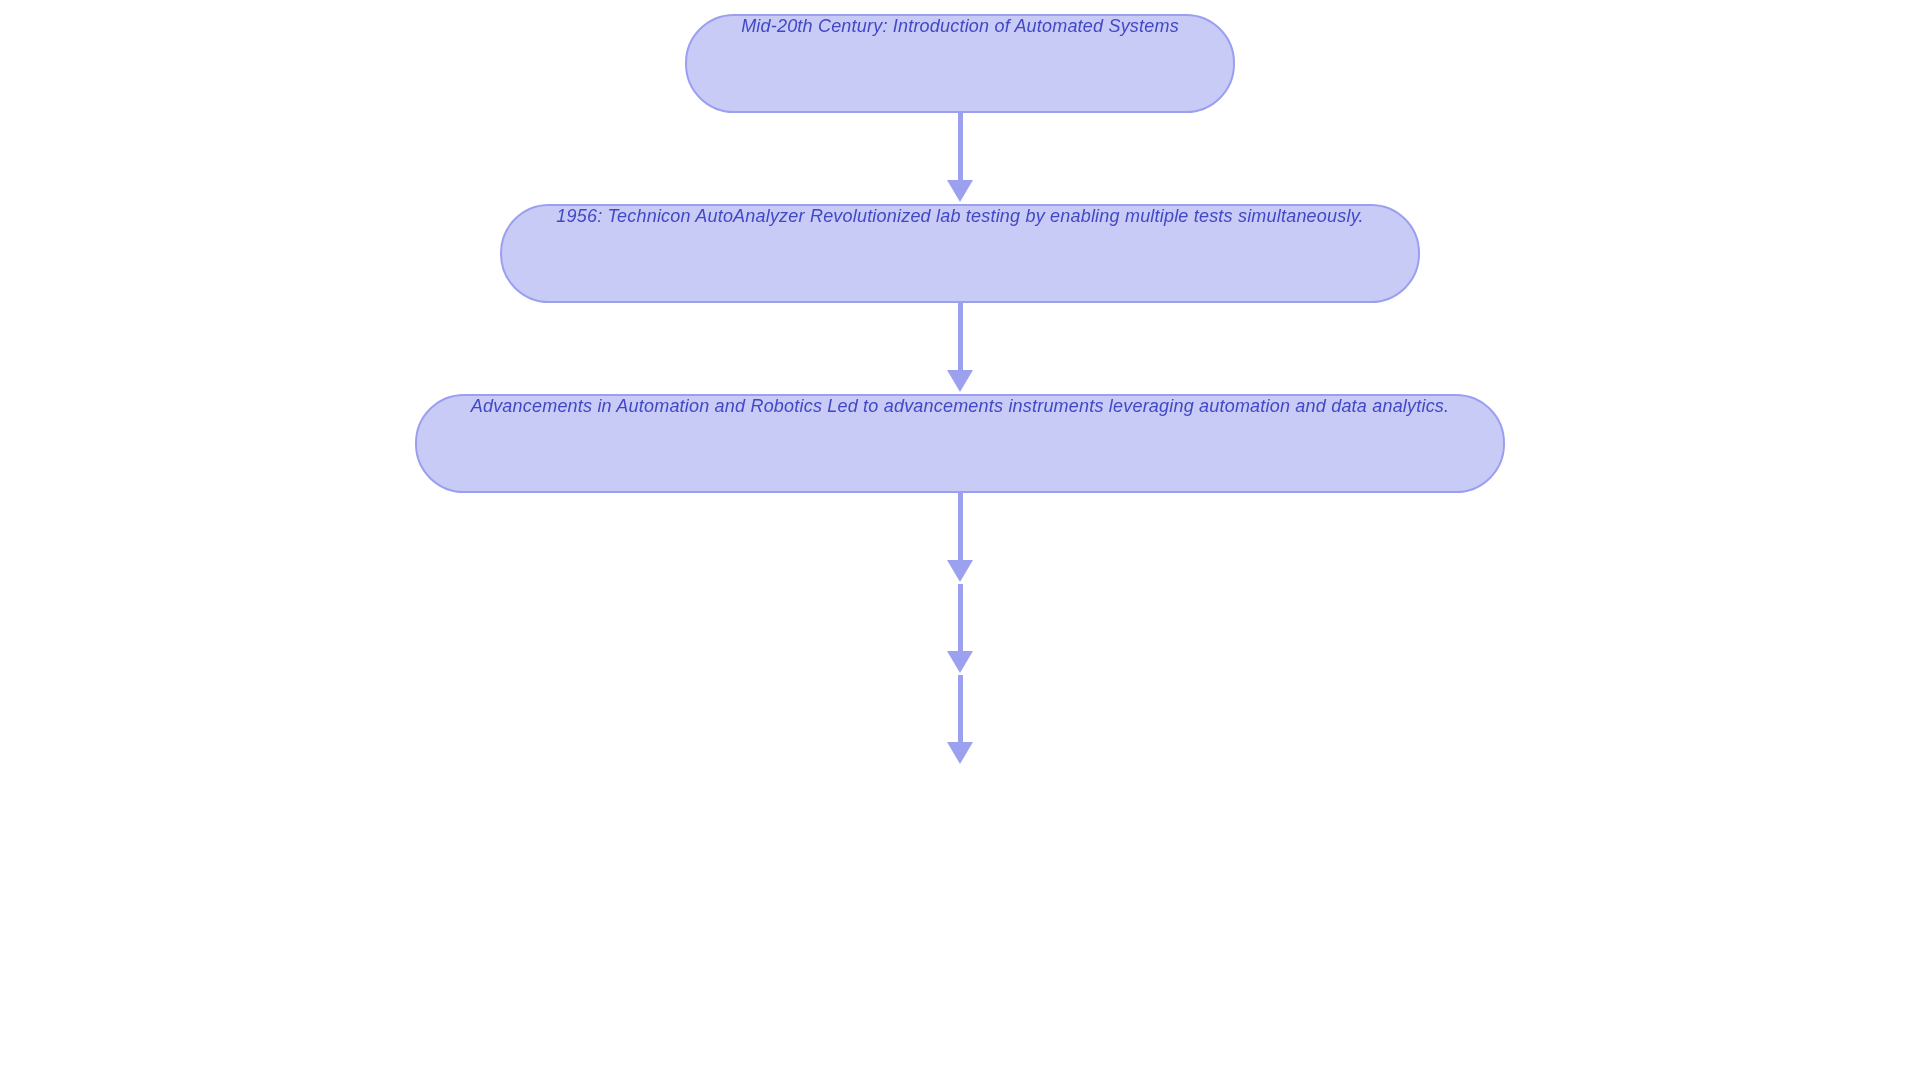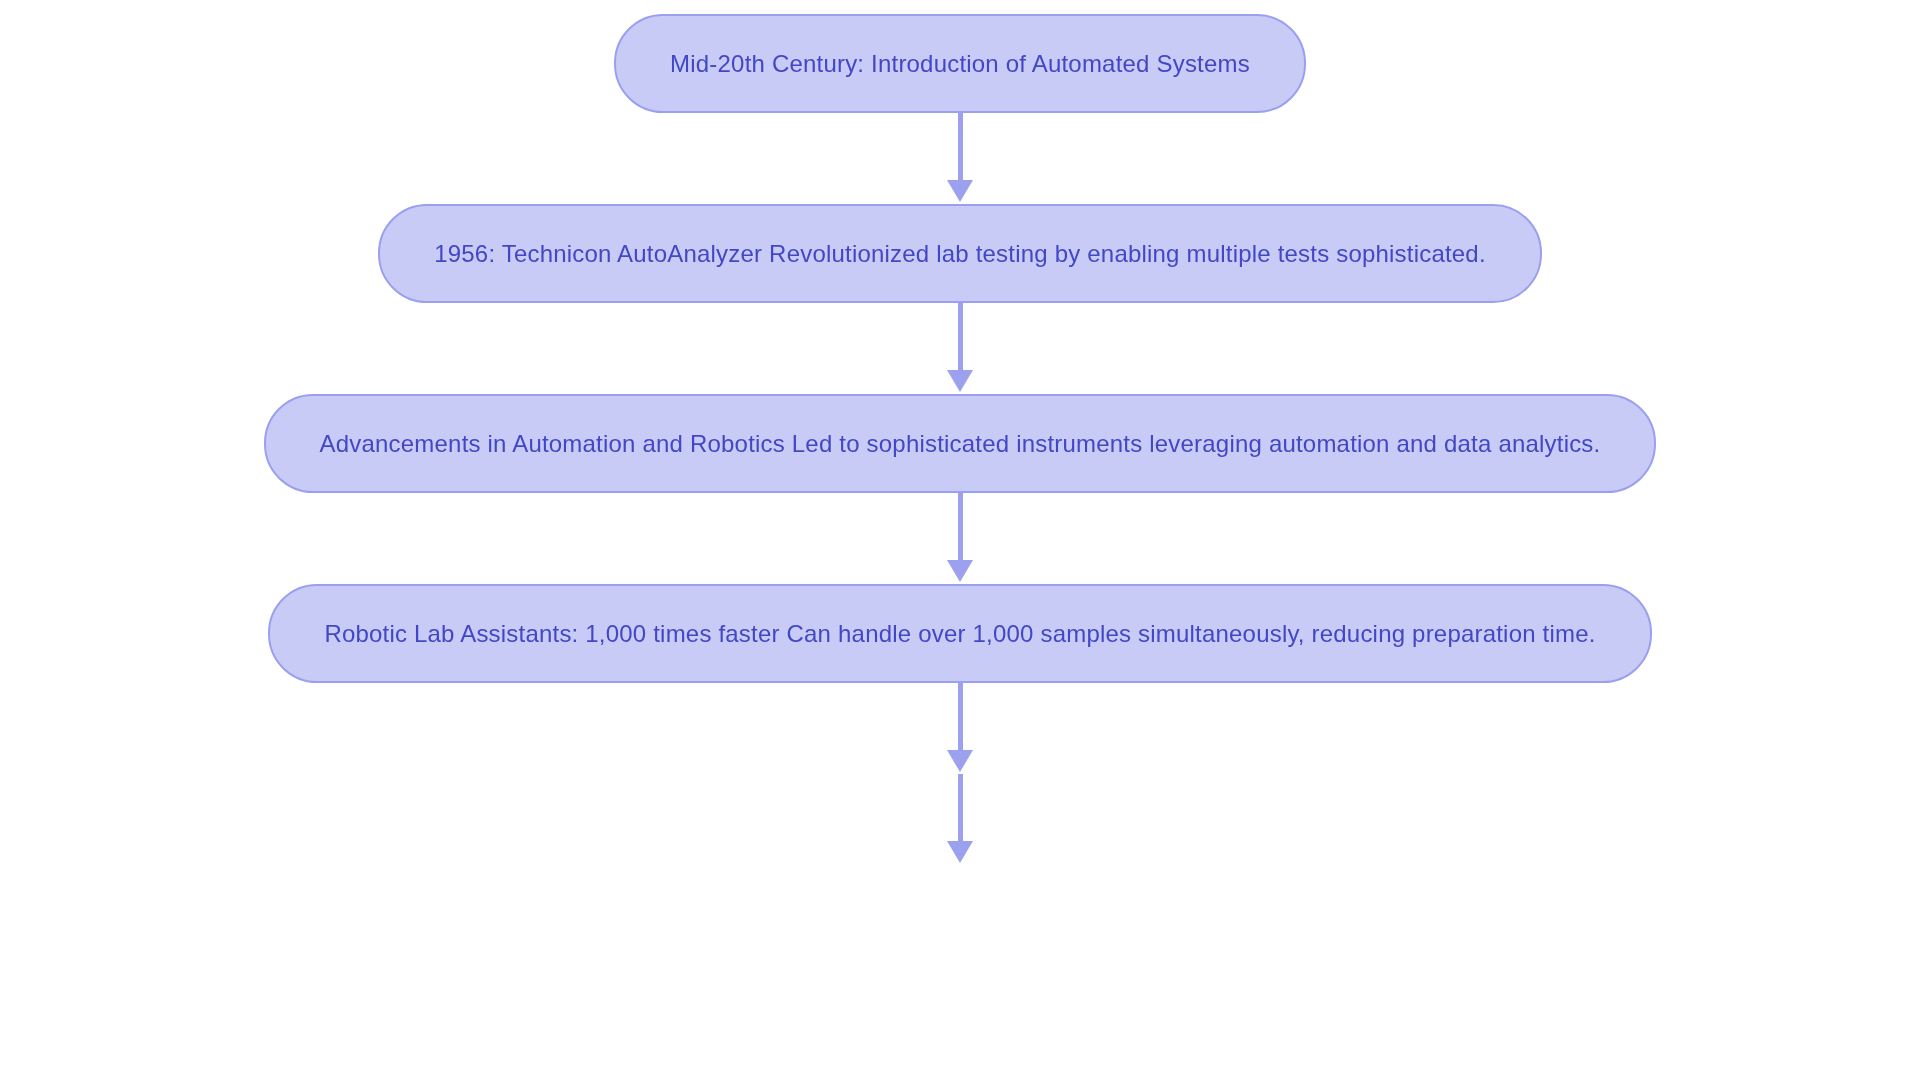--- a/index.html
+++ b/index.html
@@ -28,26 +28,26 @@
   .node {
     height: 99px;
     min-height: 99px;
     width: fit-content;
     max-width: 1740px;
     padding: 0 54px;
     background: var(--node-fill);
     border: 2px solid var(--node-border);
     border-radius: 49px;
     display: flex;
-    align-items: center;
     justify-content: center;
     color: var(--node-text);
-    font-size: 24px;
+    font-size: 18px;
     letter-spacing: 0.2px;
     white-space: nowrap;
+    font-style: italic;
   }
   .arrow {
     height: 91px;
     width: 28px;
     display: flex;
     flex-direction: column;
     align-items: center;
     justify-content: flex-start;
   }
   .arrow-line {
@@ -72,40 +72,37 @@
   <div class="node">
     <span>Mid-20th Century: Introduction of Automated Systems</span>
   </div>
 
   <div class="arrow">
     <div class="arrow-line"></div>
     <div class="arrow-head"></div>
   </div>
 
   <div class="node">
-    <span>1956: Technicon AutoAnalyzer Revolutionized lab testing by enabling multiple tests sophisticated.</span>
+    <span>1956: Technicon AutoAnalyzer Revolutionized lab testing by enabling multiple tests simultaneously.</span>
   </div>
 
   <div class="arrow">
     <div class="arrow-line"></div>
     <div class="arrow-head"></div>
   </div>
 
   <div class="node">
-    <span>Advancements in Automation and Robotics Led to sophisticated instruments leveraging automation and data analytics.</span>
+    <span>Advancements in Automation and Robotics Led to advancements instruments leveraging automation and data analytics.</span>
   </div>
 
   <div class="arrow">
     <div class="arrow-line"></div>
     <div class="arrow-head"></div>
   </div>
 
-  <div class="node">
-    <span>Robotic Lab Assistants: 1,000 times faster Can handle over 1,000 samples simultaneously, reducing preparation time.</span>
-  </div>
 
   <div class="arrow">
     <div class="arrow-line"></div>
     <div class="arrow-head"></div>
   </div>
 
 
   <div class="arrow">
     <div class="arrow-line"></div>
     <div class="arrow-head"></div>

